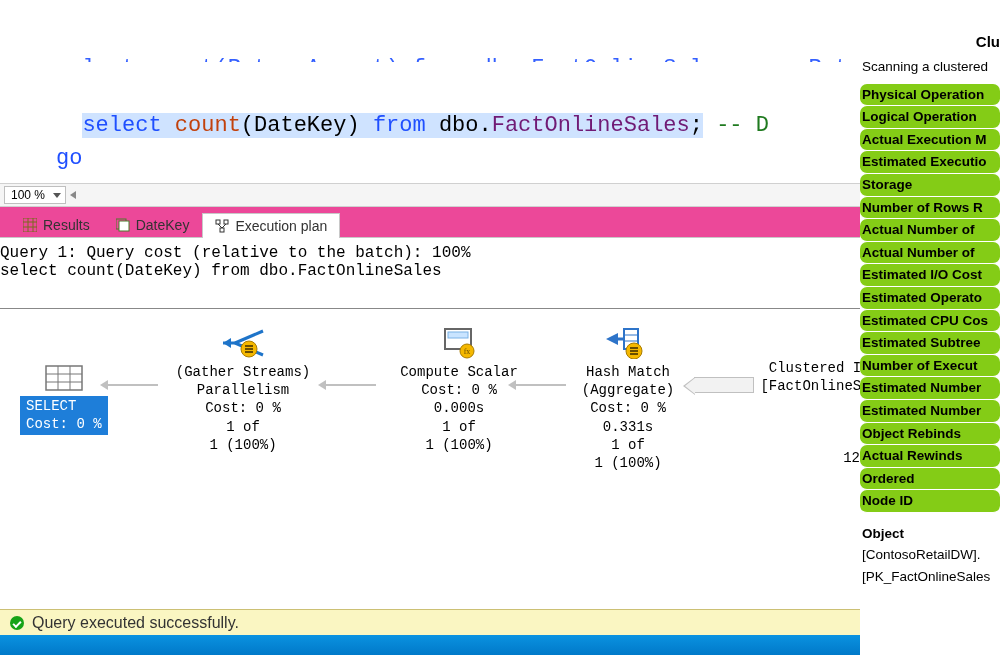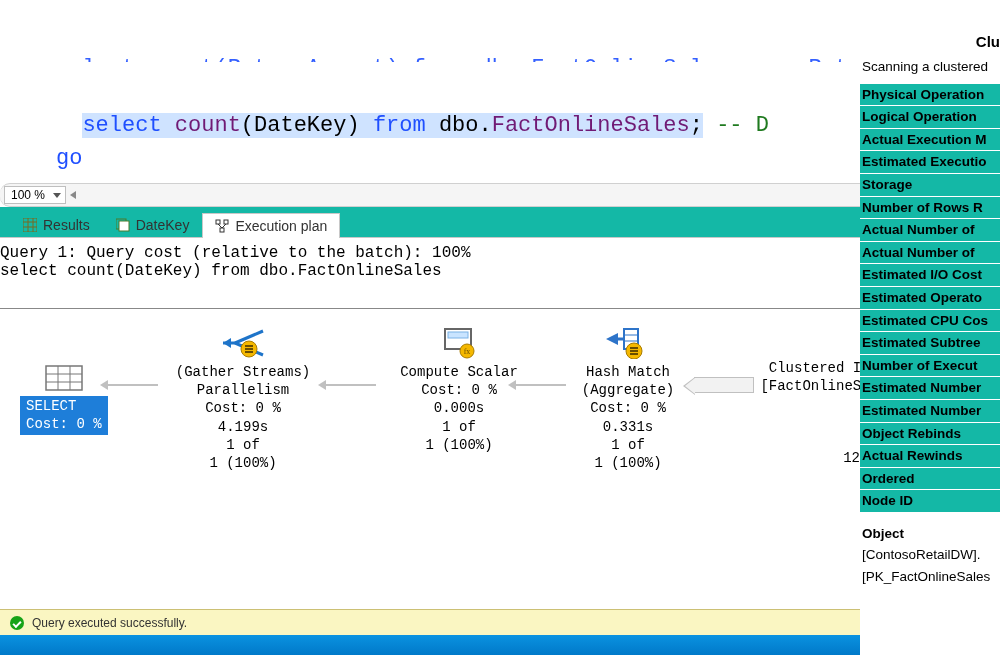--- a/index.html
+++ b/index.html
@@ -16,36 +16,35 @@
   .editor {
     padding: 0 0 8px 56px;
     font-family: Consolas, "Courier New", monospace;
     font-size: 22px;
     line-height: 1.5;
     white-space: pre;
     background: #fff;
     overflow: hidden;
   }
   .kw   { color: #1f4fff; }
-  .fn   { color: #701a75; }
+  .fn   { color: #c2410c; }
   .obj  { color: #701a75; }
   .cmt  { color: #1f7a1f; }
   .sel  { background: #cfe3ff; }
   .trunc-top { color: #1f4fff; opacity: .9; position: relative; top: -14px; height: 10px; overflow: hidden; display: block;}
   
   .zoombar {
     display: flex;
     align-items: center;
     gap: 2px;
     padding: 2px 4px;
     border-top: 1px solid #d0d0d0;
     border-bottom: 1px solid #d0d0d0;
     background: #f5f5f5;
     font-size: 12px;
-    border-radius: 10px;
   }
   .zoom-value {
     border: 1px solid #bfbfbf;
     background: #fff;
     padding: 1px 20px 1px 6px;
     position: relative;
   }
   .zoom-value::after {
     content: "";
     position: absolute; right: 4px; top: 6px;
@@ -57,21 +56,21 @@
     width: 0; height: 0;
     border-top: 4px solid transparent;
     border-bottom: 4px solid transparent;
     border-right: 6px solid #888;
     margin-left: 2px;
   }
   
   .tabs {
     display: flex;
     align-items: flex-end;
-    background: #14b8a6;
+    background: #ec4899;
     border-bottom: 1px solid #c8c8c8;
     padding: 4px 10px 0 10px;
     height: 31px;
   }
   .tab {
     display: inline-flex;
     align-items: center;
     gap: 6px;
     padding: 4px 12px;
     font-size: 14px;
@@ -167,21 +166,21 @@
   .statusbar {
     position: absolute;
     left: 0; bottom: 20px; width: 860px;
     background: #faf6c2;
     border-top: 1px solid #ccc074;
     height: 26px;
     display: flex;
     align-items: center;
     padding: 0 10px;
     gap: 8px;
-    font-size: 12px;
+    font-size: 16px;
     color: #333;
   }
   .taskbar {
     position: absolute;
     left: 0; bottom: 0; width: 860px; height: 20px;
     background: linear-gradient(#0a92e0,#0079c9);
   }
   
   .props {
     position: absolute;
@@ -192,22 +191,23 @@
     line-height: 1.6;
     overflow: hidden;
     font-family: "Segoe UI", Tahoma, sans-serif;
   }
   .props-title { text-align: right; font-weight: bold; padding: 2px 0; font-size: 15px;}
   .props-sub { padding: 0 0 6px 2px; }
   .prop-row {
     font-weight: 600;
     padding: 0 0 0 2px;
     white-space: nowrap;
-    background: #14b8a6;
+    background: #84cc16;
     border-bottom: 1px solid #fff;
+    border-radius: 7px;
   }
   .props-obj { font-weight: 600; padding-top: 10px; padding-left: 2px; }
   .props-obj-line { padding-left: 2px; white-space: nowrap; }
   .success-icon {
     width: 14px; height: 14px; display: inline-block;
     background: #17a317; border-radius: 50%; position: relative;
   }
   .success-icon::after{
     content:""; position:absolute; left:3px; top:5px;
     width:6px; height:3px; border-left:2px solid #fff; border-bottom:2px solid #fff;
@@ -297,21 +297,20 @@
       <line x1="16" y1="16" x2="4" y2="16" stroke="#1e74c9" stroke-width="3"></line>
       <polygon points="4,16 12,11 12,21" fill="#1e74c9"></polygon>
       <circle cx="30" cy="22" r="8" fill="#f5b800" stroke="#a97c00"></circle>
       <line x1="26" y1="22" x2="34" y2="22" stroke="#6a4e00" stroke-width="2"></line>
       <line x1="26" y1="19" x2="34" y2="19" stroke="#6a4e00" stroke-width="2"></line>
       <line x1="26" y1="25" x2="34" y2="25" stroke="#6a4e00" stroke-width="2"></line>
     </svg>
     <div>(Gather Streams)</div>
     <div>Parallelism</div>
     <div>Cost: 0 %</div>
-    <div>4.199s</div>
     <div>1 of</div>
     <div>1 (100%)</div>
   </div>
 
   <div class="arrow-right" style="left:326px; top:75px; width:50px;"></div>
 
   <div class="node" style="left:394px; top:18px; width:130px;">
     <svg class="icon" width="40" height="32" viewBox="0 0 40 32">
       <rect x="6" y="2" width="26" height="20" fill="#fff" stroke="#666" stroke-width="2"></rect>
       <rect x="9" y="5" width="20" height="6" fill="#c9e4ff" stroke="#7ab2e6"></rect>

